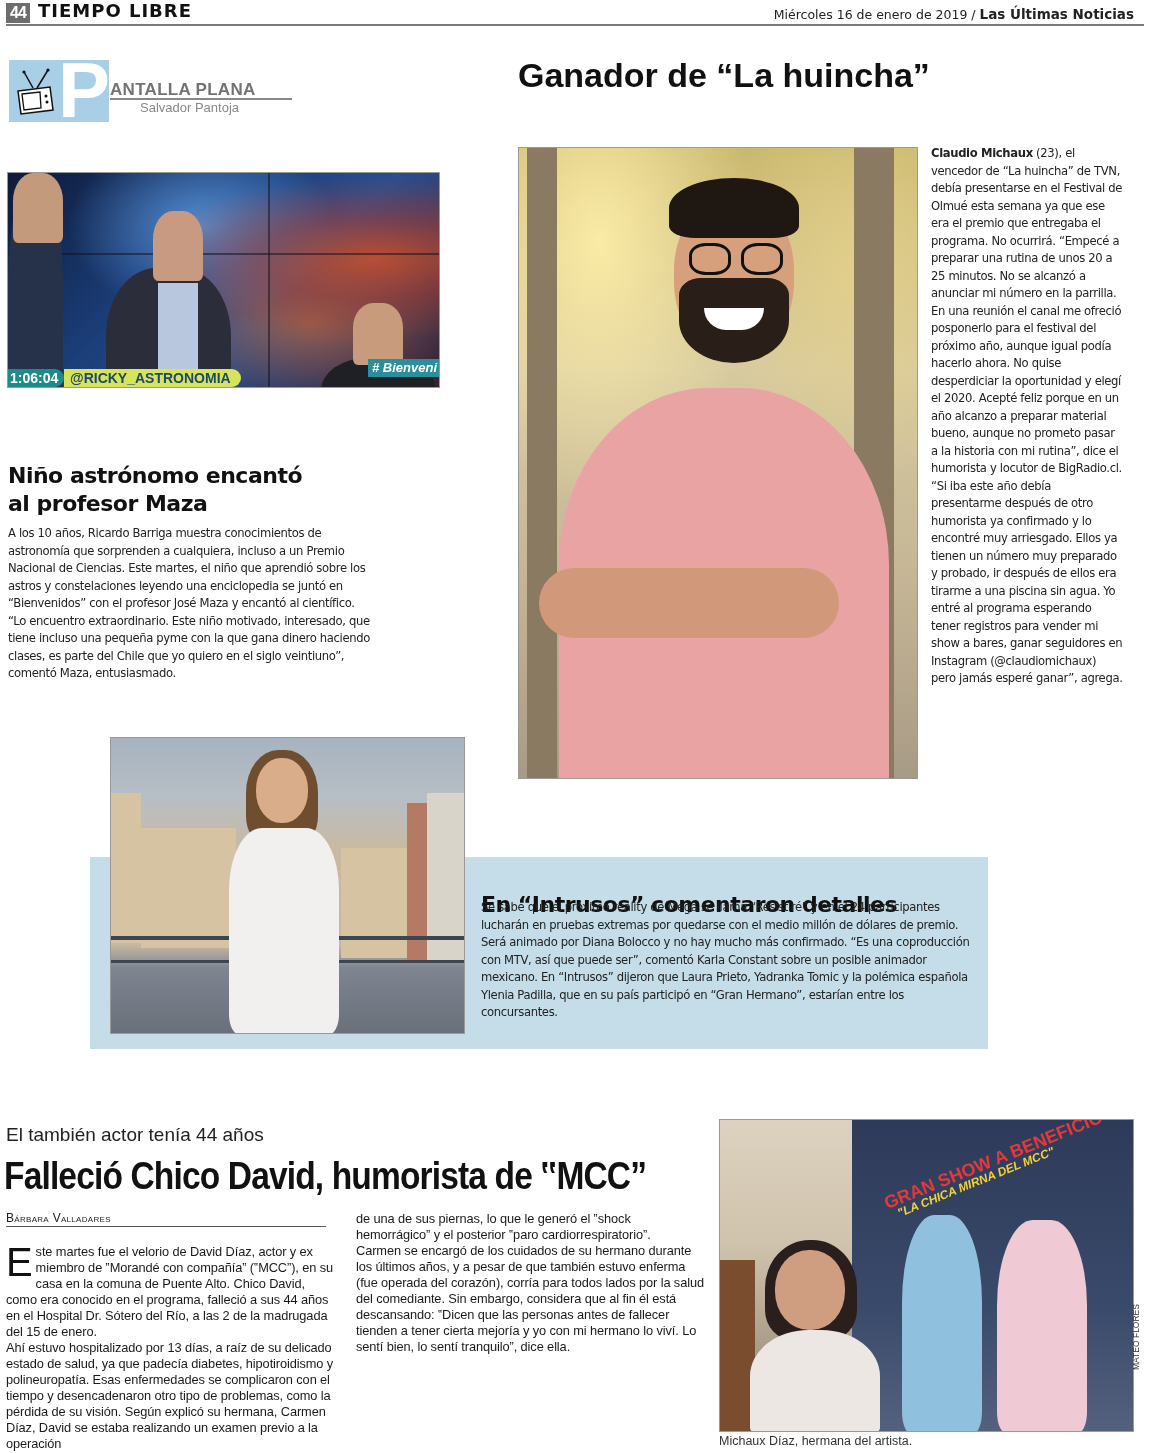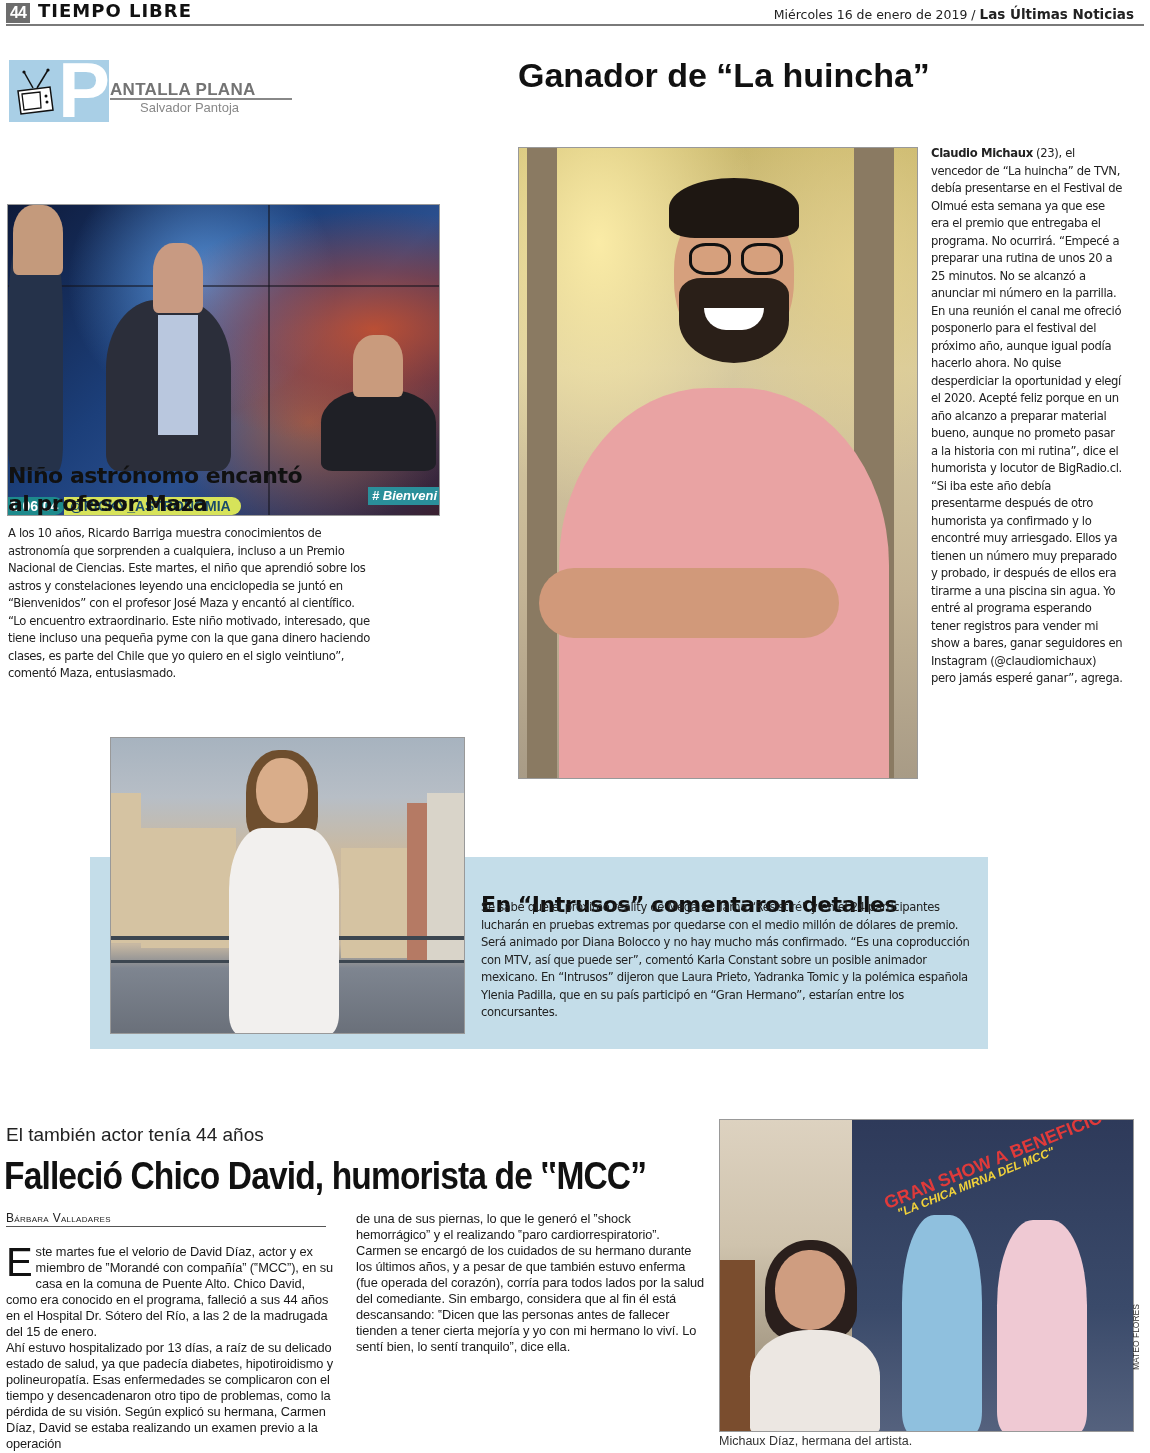--- a/index.html
+++ b/index.html
@@ -34,21 +34,21 @@
   .col-name {
     left: 110px; top: 80px; font-family: "Liberation Sans", sans-serif; font-weight: bold;
     font-size: 17px; color: #737373; letter-spacing: 0.3px;
   }
   .col-rule { left: 110px; top: 98px; width: 182px; height: 2px; background: #888; }
   .col-author { left: 140px; top: 100px; font-family: "Liberation Sans", sans-serif; font-size: 13px; color: #888; }
 
   
   .photo { overflow: hidden; border: 1px solid #999; }
   .photo-tv {
-    left: 7px; top: 204px; width: 433px; height: 312px;
+    left: 7px; top: 172px; width: 433px; height: 216px;
     background:
       radial-gradient(ellipse at 85% 40%, rgba(210,80,40,0.85) 0%, rgba(180,60,40,0.5) 22%, transparent 45%),
       radial-gradient(ellipse at 45% 25%, rgba(90,150,220,0.9) 0%, transparent 40%),
       radial-gradient(ellipse at 70% 70%, rgba(220,110,50,0.6) 0%, transparent 35%),
       linear-gradient(135deg, #0e1a3a 0%, #1c3f7a 40%, #2a4f8e 60%, #3a2030 100%);
   }
   .tv-grid-v { top: 0; width: 2px; height: 100%; background: rgba(20,20,30,0.55); }
   .tv-grid-h { left: 0; height: 2px; width: 100%; background: rgba(20,20,30,0.55); }
   .person { border-radius: 40% 40% 10% 10%; }
   .tv-time {
@@ -249,21 +249,21 @@
 
 <div class="abs kicker">El también actor tenía 44 años</div>
 <div class="abs h-david">Falleció Chico David, humorista de ‟MCC”</div>
 <div class="abs byline">Bárbara Valladares</div>
 <div class="abs byline-rule"></div>
 <div class="abs serif-body david-col1">
   <p><span class="dropcap">E</span><span>ste martes fue el velorio de David Díaz, actor y ex miembro de ‟Morandé con compañía” (‟MCC”), en su casa en la comuna de Puente Alto. Chico David, como era conocido en el programa, falleció a sus 44 años en el Hospital Dr. Sótero del Río, a las 2 de la madrugada del 15 de enero.</span></p>
   <p>Ahí estuvo hospitalizado por 13 días, a raíz de su delicado estado de salud, ya que padecía diabetes, hipotiroidismo y polineuropatía. Esas enfermedades se complicaron con el tiempo y desencadenaron otro tipo de problemas, como la pérdida de su visión. Según explicó su hermana, Carmen Díaz, David se estaba realizando un examen previo a la operación</p>
 </div>
 <div class="abs serif-body david-col2">
-  <p>de una de sus piernas, lo que le generó el ‟shock hemorrágico” y el realizando ‟paro cardiorrespiratorio”.</p>
+  <p>de una de sus piernas, lo que le generó el ‟shock hemorrágico” y el posterior ‟paro cardiorrespiratorio”.</p>
   <p>Carmen se encargó de los cuidados de su hermano durante los últimos años, y a pesar de que también estuvo enferma (fue operada del corazón), corría para todos lados por la salud del comediante. Sin embargo, considera que al fin él está descansando: ‟Dicen que las personas antes de fallecer tienden a tener cierta mejoría y yo con mi hermano lo viví. Lo sentí bien, lo sentí tranquilo”, dice ella.</p>
 </div>
 
 <div class="abs photo photo-carmen">
   <div class="abs" style="left:0;top:140px;width:35px;height:173px;background:#7a4d2e;"></div>
   <div class="abs poster">
     <div class="abs poster-title">GRAN SHOW A BENEFICIO</div>
     <div class="abs poster-sub">"LA CHICA MIRNA DEL MCC"</div>
     <div class="abs poster-woman"></div>
     <div class="abs poster-man"></div>

